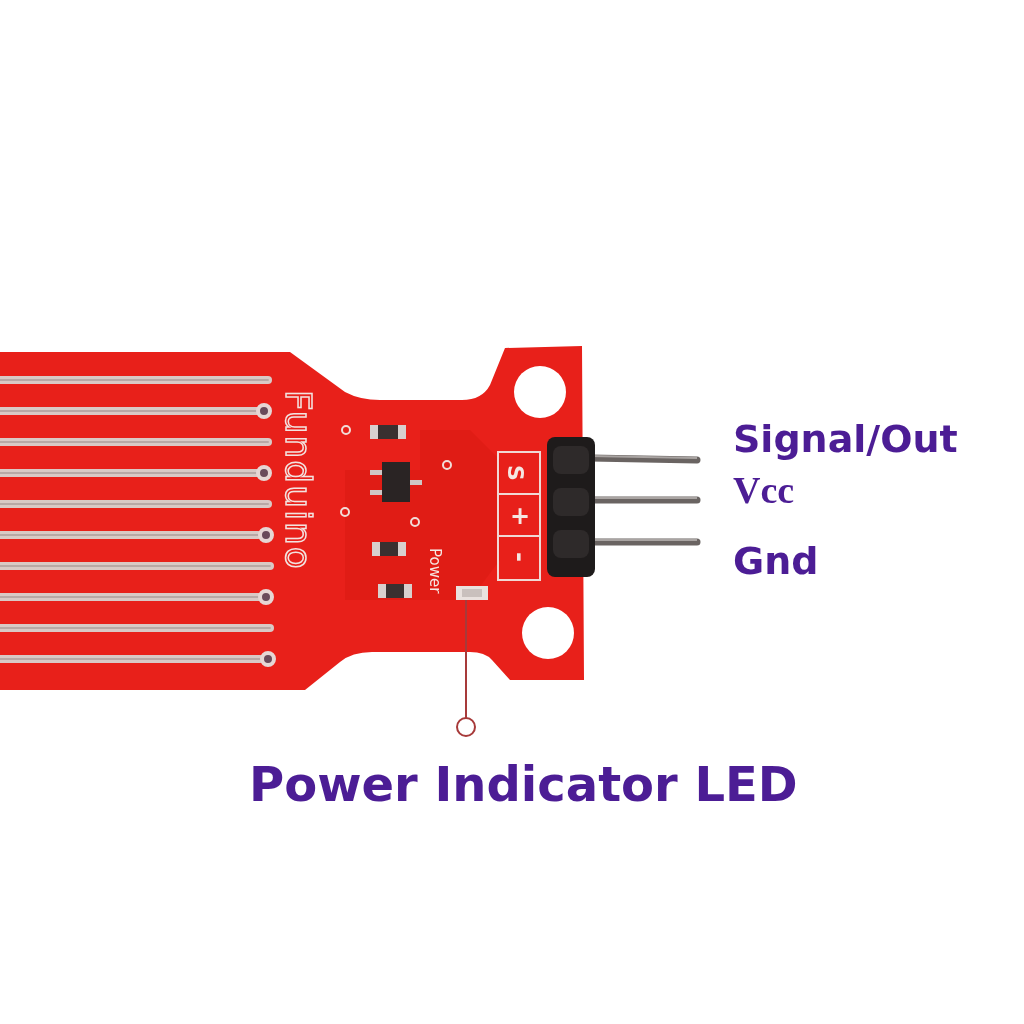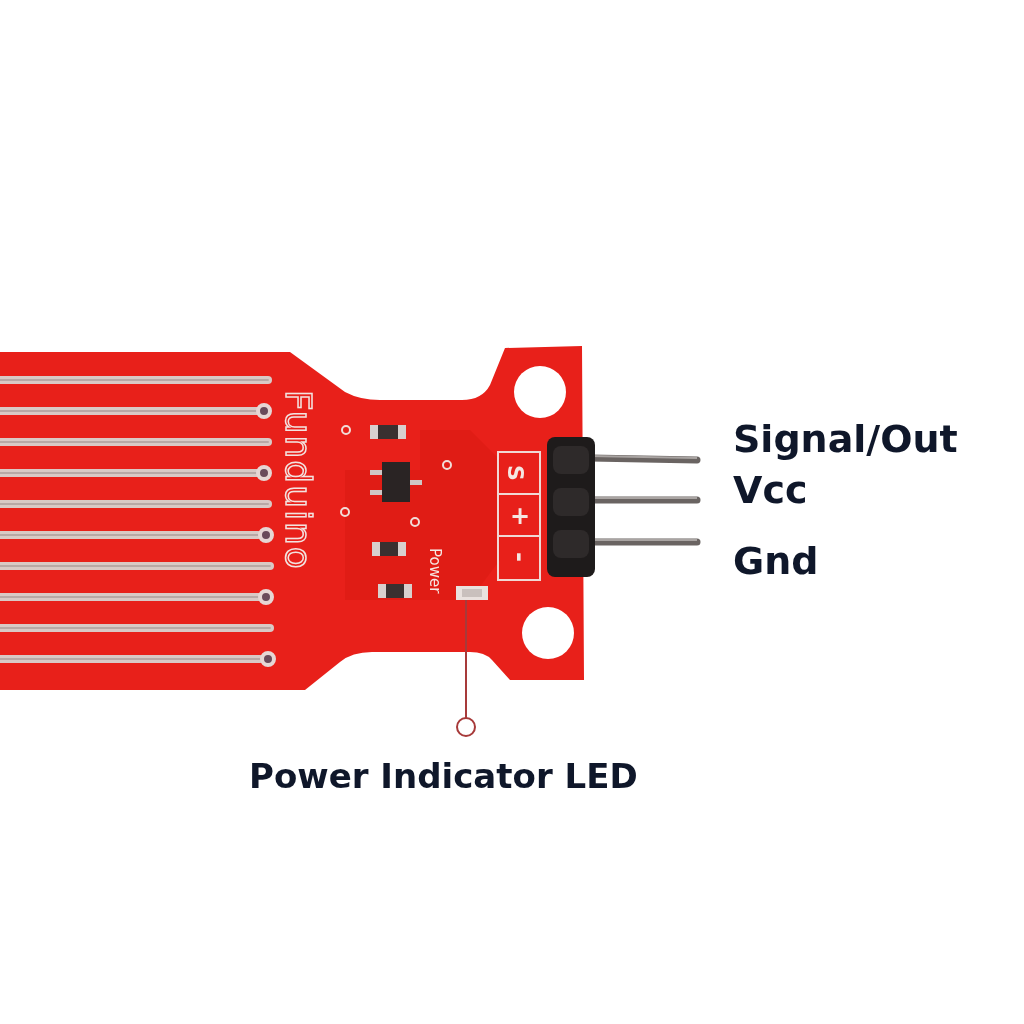--- a/index.html
+++ b/index.html
@@ -1,23 +1,23 @@
 <!DOCTYPE html>
 <html><head>
 <meta charset="utf-8">
 <style>
   html, body { margin:0; padding:0; background:#ffffff; }
   body { width:1024px; height:1024px; position:relative; overflow:hidden; font-family:"Liberation Sans", sans-serif; }
   #scene { position:absolute; left:0; top:0; width:1024px; height:1024px; }
-  .label { position:absolute; font-family:"DejaVu Sans", sans-serif; font-weight:bold; color:#0f172a; white-space:nowrap; letter-spacing:0px; }
+  .label { position:absolute; font-family:"DejaVu Sans", sans-serif; font-weight:bold; color:#4c1d95; white-space:nowrap; letter-spacing:0px; }
   .pin-label { font-size:38px; left:733px; }
   #lbl-signal { top:417px; }
-  #lbl-vcc { top:468px; }
+  #lbl-vcc { top:468px;font-family:Liberation Serif, serif; }
   #lbl-gnd { top:519px;margin-top:20px; }
-  #lbl-led { font-size:34px; left:249px; top:756px; }
+  #lbl-led { font-size:48px; left:249px; top:756px; }
 </style>
 </head>
 <body>
 
 <svg id="scene" viewBox="0 0 1024 1024" xmlns="http://www.w3.org/2000/svg">
   <rect x="0" y="0" width="1024" height="1024" fill="#ffffff"></rect>
 
   <g>
     <path d="M0,352 L290,352 L345,392 Q360,400 380,400 L462,400 Q482,400 490,385 L505,348 L582,346 L584,680 L510,680 L492,660 Q485,652 470,652 L372,652 Q352,652 340,662 L305,690 L0,690 Z" fill="#e8201a"></path>
 

